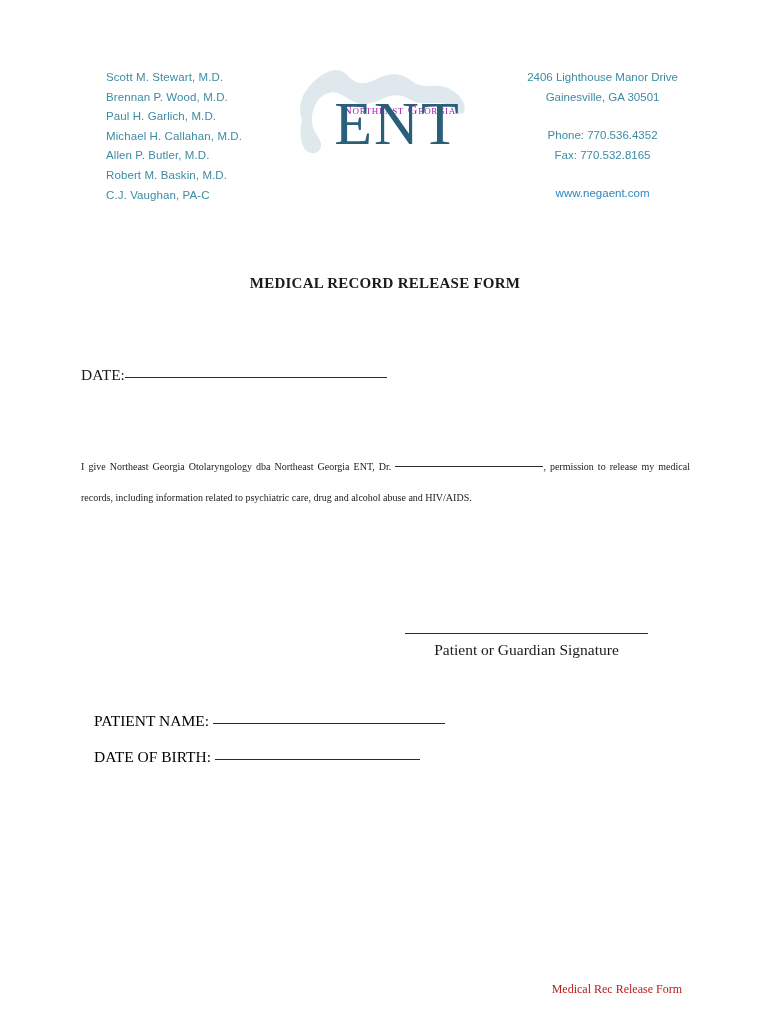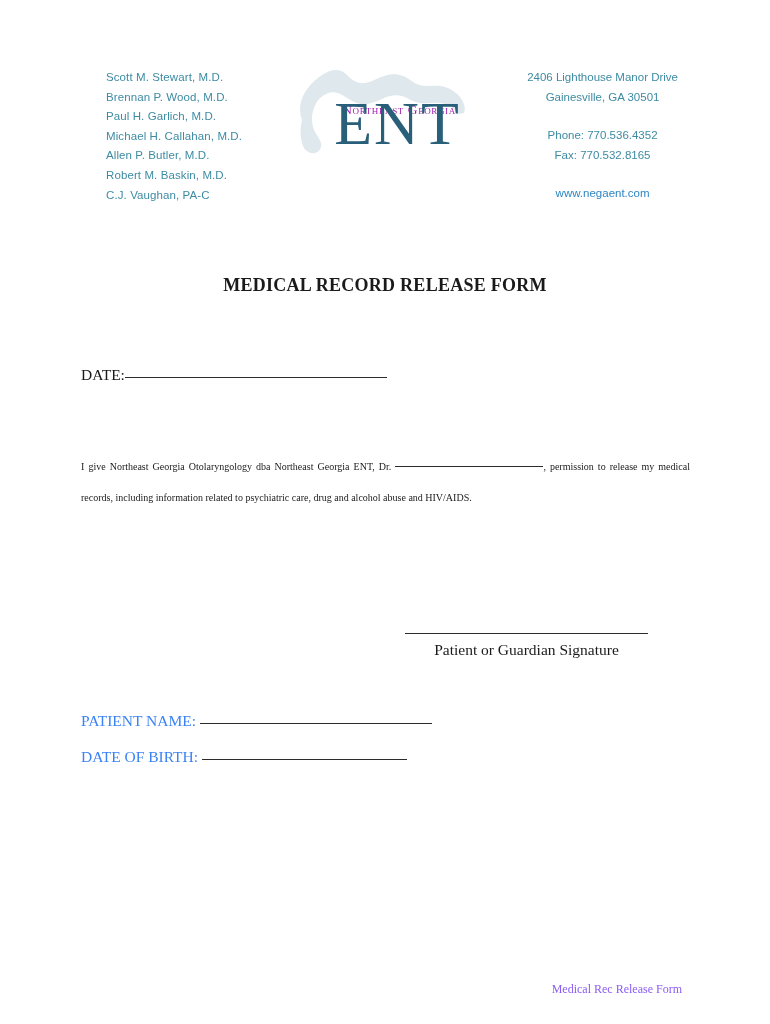--- a/index.html
+++ b/index.html
@@ -97,21 +97,21 @@
 
   
   .form-title {
     position: absolute;
     left: 0;
     top: 275px;
     width: 770px;
     text-align: center;
     font-family: "Liberation Serif", serif;
     font-weight: bold;
-    font-size: 18px;
+    font-size: 15px;
     letter-spacing: 0.25px;
     color: #1a1a1a;
   }
 
   
   .date-row {
     position: absolute;
     left: 81px;
     top: 366px;
     font-size: 15.5px;
@@ -156,40 +156,40 @@
     width: 243px;
     text-align: center;
     font-size: 15.5px;
     color: #1a1a1a;
     white-space: nowrap;
   }
 
   
   .field-row {
     position: absolute;
-    left: 81px;
+    left: 94px;
     font-size: 15.5px;
-    color: #3b82f6;
+    color: #000000;
     white-space: nowrap;
   }
   .field-name { top: 712px; }
   .field-dob  { top: 748px; }
   .field-label { display: inline-block; }
   .rule-name  { width: 200px; margin-bottom: 2px; }
   .rule-dob   { width: 205px; margin-bottom: 2px; }
   .prefix-rule { width: 32px; margin-bottom: 2px; }
 
   
   .footer {
     position: absolute;
     right: 88px;
     top: 982px;
     font-family: "Liberation Serif", serif;
     font-size: 12px;
-    color: #8b5cf6;
+    color: #b91c1c;
     white-space: nowrap;
   }
 </style>
 </head>
 <body>
 
 <div class="page">
 
   <div class="letterhead">
 

